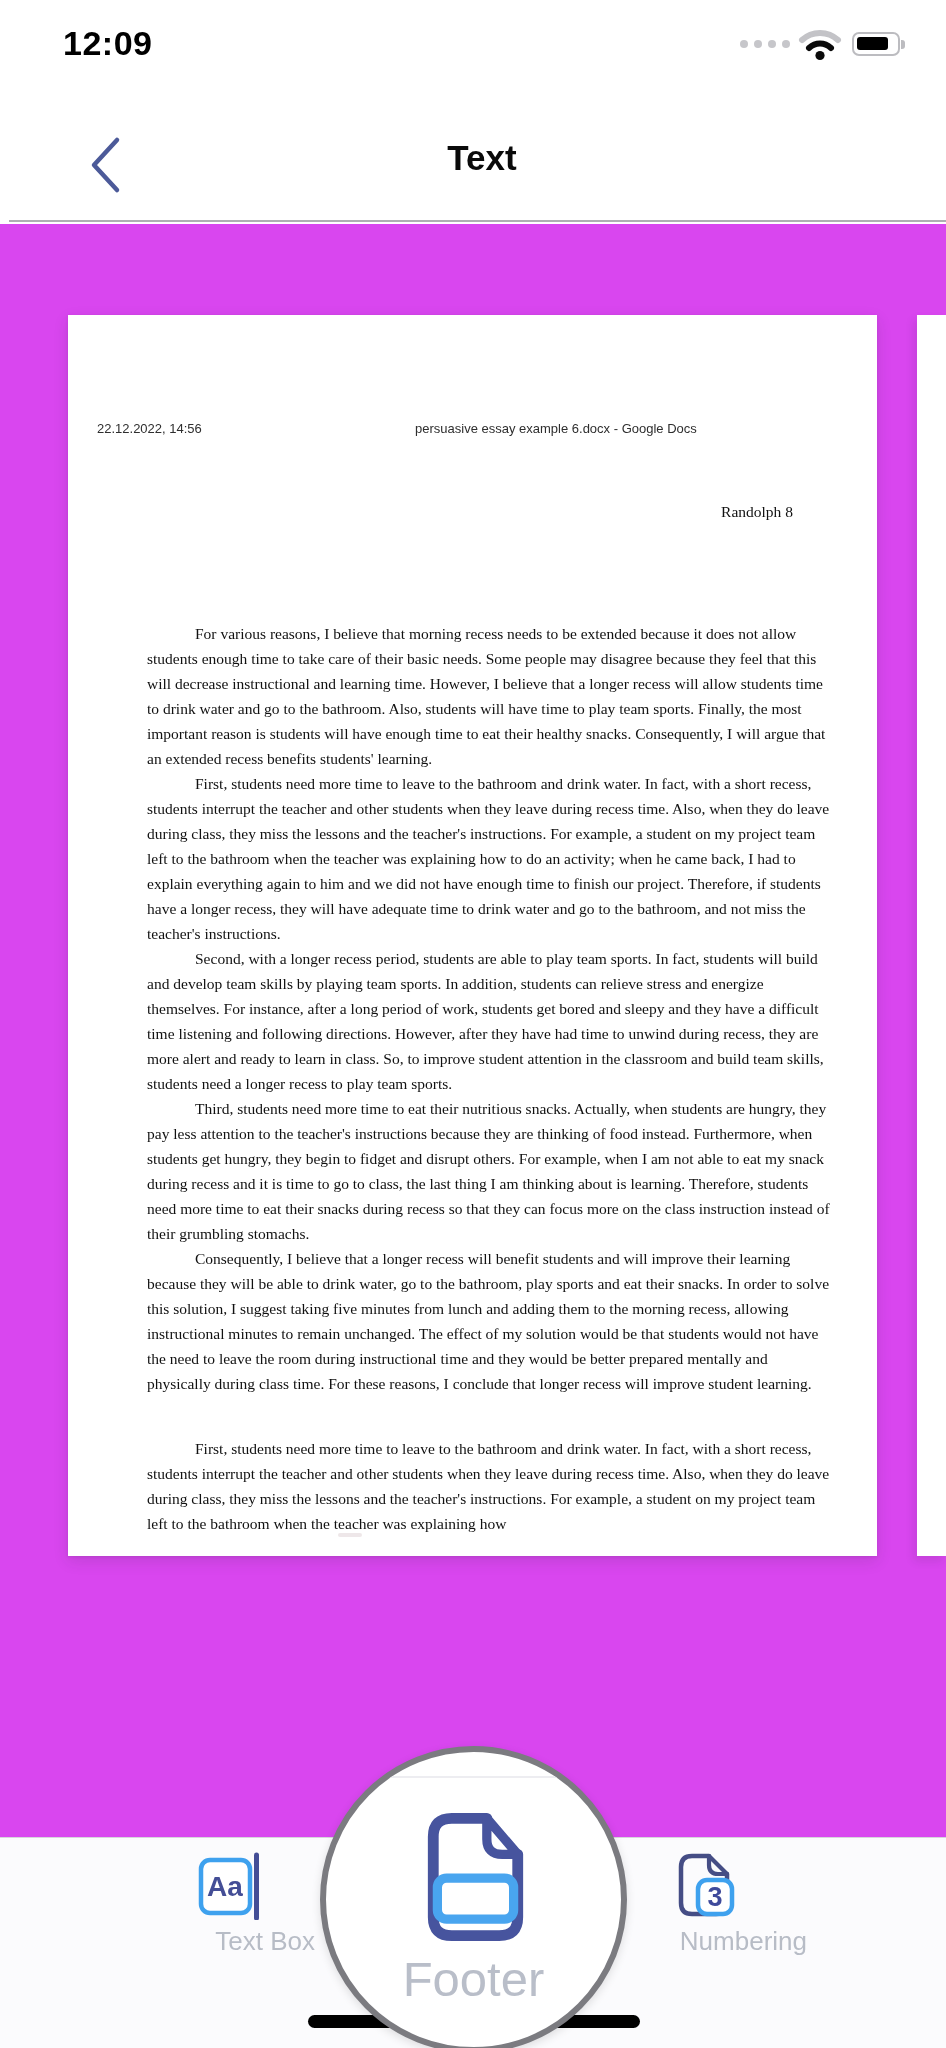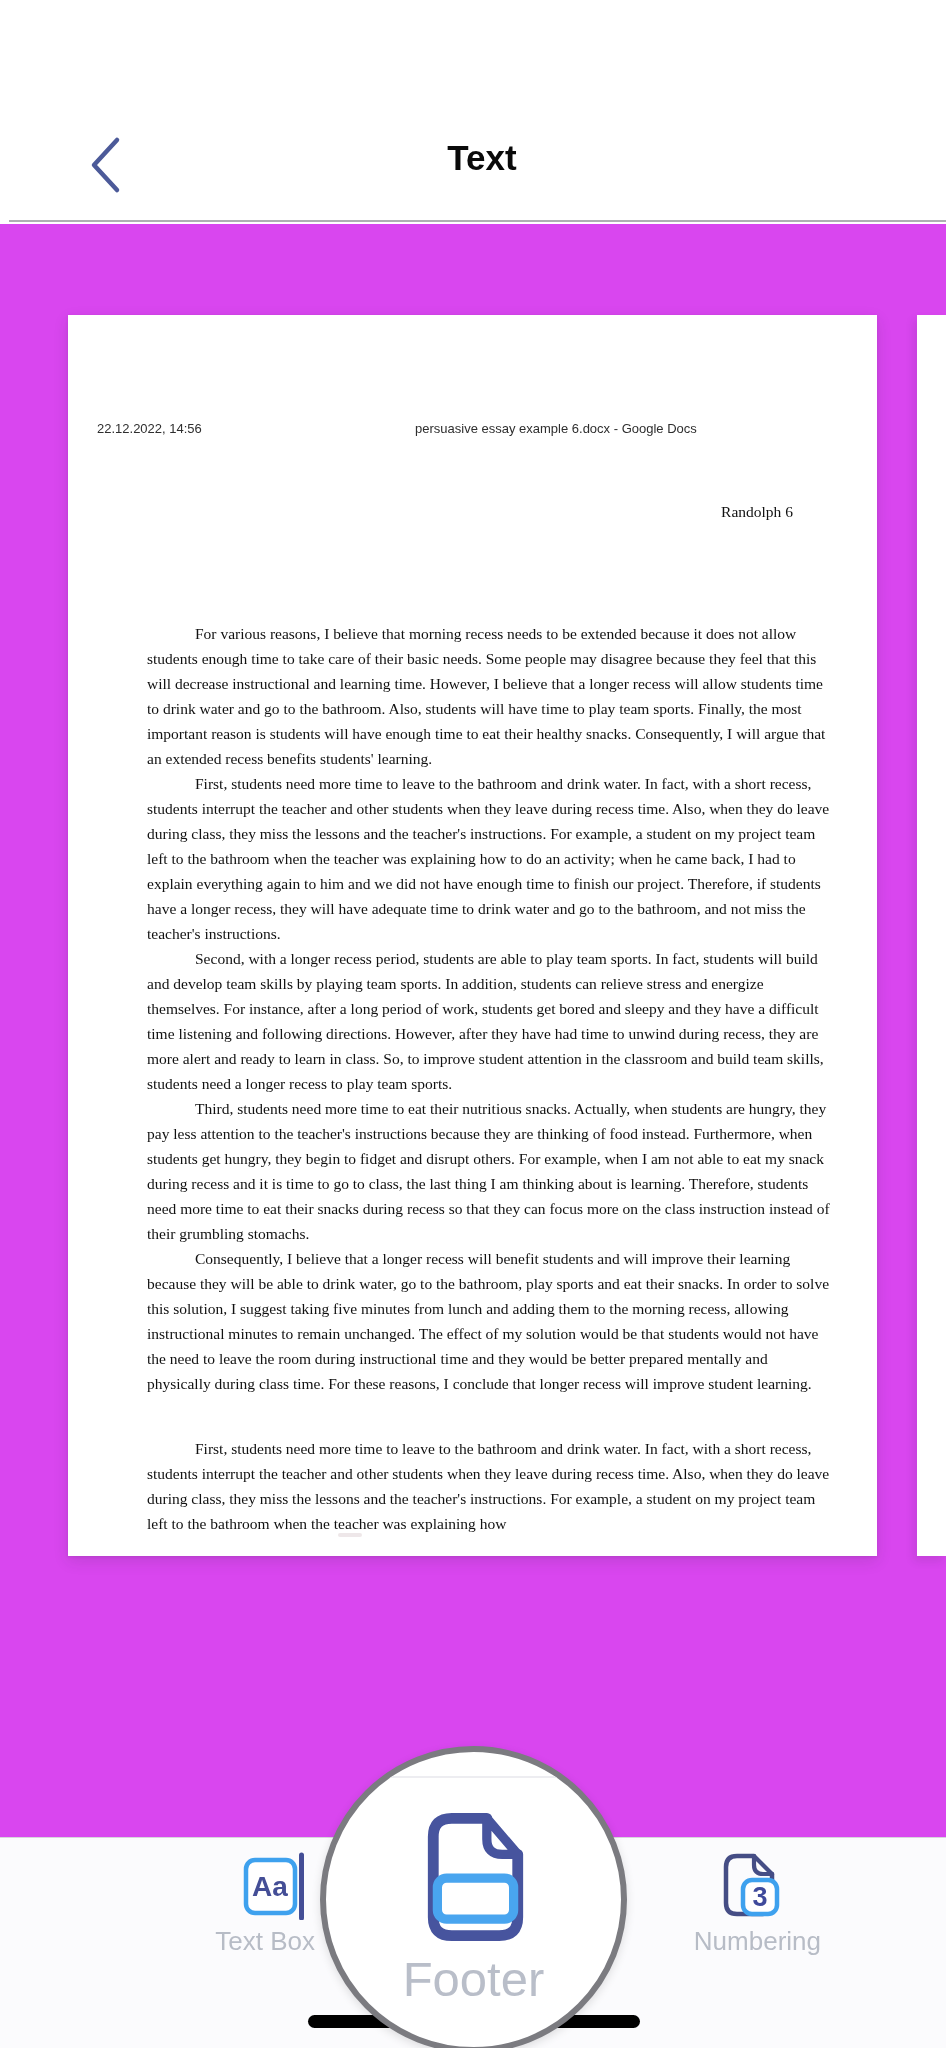--- a/index.html
+++ b/index.html
@@ -36,62 +36,82 @@
   .student-info { position:absolute; left:79px; top:209px; font-size:15.5px; line-height:19px; }
   .doc-title { position:absolute; left:79px; top:287px; width:683px; text-align:center; font-size:15.5px; }
   .doc-body { position:absolute; left:79px; top:306px; width:683px; font-size:15.5px; line-height:25px; }
   .doc-body p { text-indent:48px; }
   .repeat-para { margin-top:40px; text-indent:0; }
   .footer-mark { position:absolute; left:270px; top:1218px; width:24px; height:4px; background:rgba(205,185,192,.35); border-radius:2px; }
 
   
   .toolbar { position:absolute; top:1837px; left:0; width:946px; height:211px; background:#FBFBFD; border-top:1.5px solid #d6d6da; }
   .tb-item { position:absolute; top:0; cursor:pointer; }
-  .tb-icon { position:absolute; top:14px;margin-left:45px; }
+  .tb-icon { position:absolute; top:14px; }
   .tb-label { position:absolute; top:88px; font-size:26px; color:#B7BCC6; text-align:right; }
   #tb-textbox-icon { left:198px; }
   #tb-textbox-label { left:145px; width:170px; }
   #tb-footer-icon { left:443px; }
   #tb-footer-label { left:398px; width:150px; }
   #tb-numbering-icon { left:676px; }
-  #tb-numbering-label { left:621px; width:200px; }
+  #tb-numbering-label { left:607px; width:200px; }
   .home-indicator { position:absolute; left:308px; top:177px; width:332px; height:13px; border-radius:7px; background:#000; }
 
   
   .magnifier { position:absolute; left:320px; top:1746px; width:307px; height:307px; border-radius:50%;
                background:#fff; border:6px solid #7B7B80; overflow:hidden; z-index:10;
                box-shadow:0 3px 10px rgba(0,0,0,.12); }
   .mag-line { position:absolute; top:24px; left:0; width:100%; height:2px; background:#ededf1; }
   .mag-icon { position:absolute; left:98px; top:58px; }
   .mag-label { position:absolute; top:199px; left:0; width:100%; text-align:center; font-size:49px; color:#B9BEC9; }
 </style>
 </head>
 <body>
 
 <div class="screen">
 
+  <div class="status-bar">
+    <div class="time">12:09</div>
+    <div class="cell-dots">
+        <i></i>
+        <i></i>
+        <i></i>
+        <i></i>
+      </div>
+    <div class="wifi">
+      <svg width="44" height="33" viewBox="0 0 44 33">
+        <path d="M4 12 C14 2.5, 30 2.5, 40 12" fill="none" stroke="#c3c3c7" stroke-width="6" stroke-linecap="round"></path>
+        <path d="M11 20 C17.5 14, 26.5 14, 33 20" fill="none" stroke="#0a0a0a" stroke-width="6" stroke-linecap="round"></path>
+        <circle cx="22" cy="27.5" r="4.6" fill="#0a0a0a"></circle>
+      </svg>
+    </div>
+    <div class="battery">
+      <span class="fill"></span>
+        <span class="nub"></span>
+    </div>
+  </div>
 
   <div class="nav-bar">
     <div class="back-button">
       <span>
         <svg width="36" height="58" viewBox="0 0 36 58" style="position:absolute;left:12px;top:16px;">
           <path d="M30 4 L7 29 L30 54" fill="none" stroke="#4C5A99" stroke-width="4.5" stroke-linecap="round" stroke-linejoin="round"></path>
         </svg>
       </span>
     </div>
     <div class="nav-title">Text</div>
   </div>
 
   <div class="content">
     <div class="page">
       <div class="print-header">
         <span class="print-date">22.12.2022, 14:56</span>
         <span class="print-file">persuasive essay example 6.docx - Google Docs</span>
       </div>
-      <div class="randolph doc-serif">Randolph 6</div>
+      <div class="randolph doc-serif">Randolph 8</div>
       <div class="doc-body doc-serif">
         <div>
             <p>For various reasons, I believe that morning recess needs to be extended because it does not allow students enough time to take care of their basic needs.  Some people may disagree because they feel that this will decrease instructional and learning time.  However, I believe that a longer recess will allow students time to drink water and go to the bathroom.  Also, students will have time to play team sports.  Finally, the most important reason is students will have enough time to eat their healthy snacks.  Consequently, I will argue that an extended recess benefits students' learning.</p>
             <p>First, students need more time to leave to the bathroom and drink water.  In fact, with a short recess, students interrupt the teacher and other students when they leave during recess time.  Also, when they do leave during class, they miss the lessons and the teacher's instructions.  For example, a student on my project team left to the bathroom when the teacher was explaining how to do an activity; when he came back, I had to explain everything again to him and we did not have enough time to finish our project.  Therefore, if students have a longer recess, they will have adequate time to drink water and go to the bathroom, and not miss the teacher's instructions.</p>
             <p>Second, with a longer recess period, students are able to play team sports.  In fact, students will build and develop team skills by playing team sports.  In addition, students can relieve stress and energize themselves.  For instance, after a long period of work, students get bored and sleepy and they have a difficult time listening and following directions.  However, after they have had time to unwind during recess, they are more alert and ready to learn in class.  So, to improve student attention in the classroom and build team skills, students need a longer recess to play team sports.</p>
             <p>Third, students need more time to eat their nutritious snacks.  Actually, when students are hungry, they pay less attention to the teacher's instructions because they are thinking of food instead.  Furthermore, when students get hungry, they begin to fidget and disrupt others.  For example, when I am not able to eat my snack during recess and it is time to go to class, the last thing I am thinking about is learning.  Therefore, students need more time to eat their snacks during recess so that they can focus more on the class instruction instead of their grumbling stomachs.</p>
             <p>Consequently, I believe that a longer recess will benefit students and will improve their learning because they will be able to drink water, go to the bathroom, play sports and eat their snacks.  In order to solve this solution, I suggest taking five minutes from lunch and adding them to the morning recess, allowing instructional minutes to remain unchanged.  The effect of my solution would be that students would not have the need to leave the room during instructional time and they would be better prepared mentally and physically during class time.  For these reasons, I conclude that longer recess will improve student learning.</p>
           </div>
         <p class="repeat-para">First, students need more time to leave to the bathroom and drink water.  In fact, with a short recess, students interrupt the teacher and other students when they leave during recess time.  Also, when they do leave during class, they miss the lessons and the teacher's instructions.  For example, a student on my project team left to the bathroom when the teacher was explaining how</p>
       </div>

